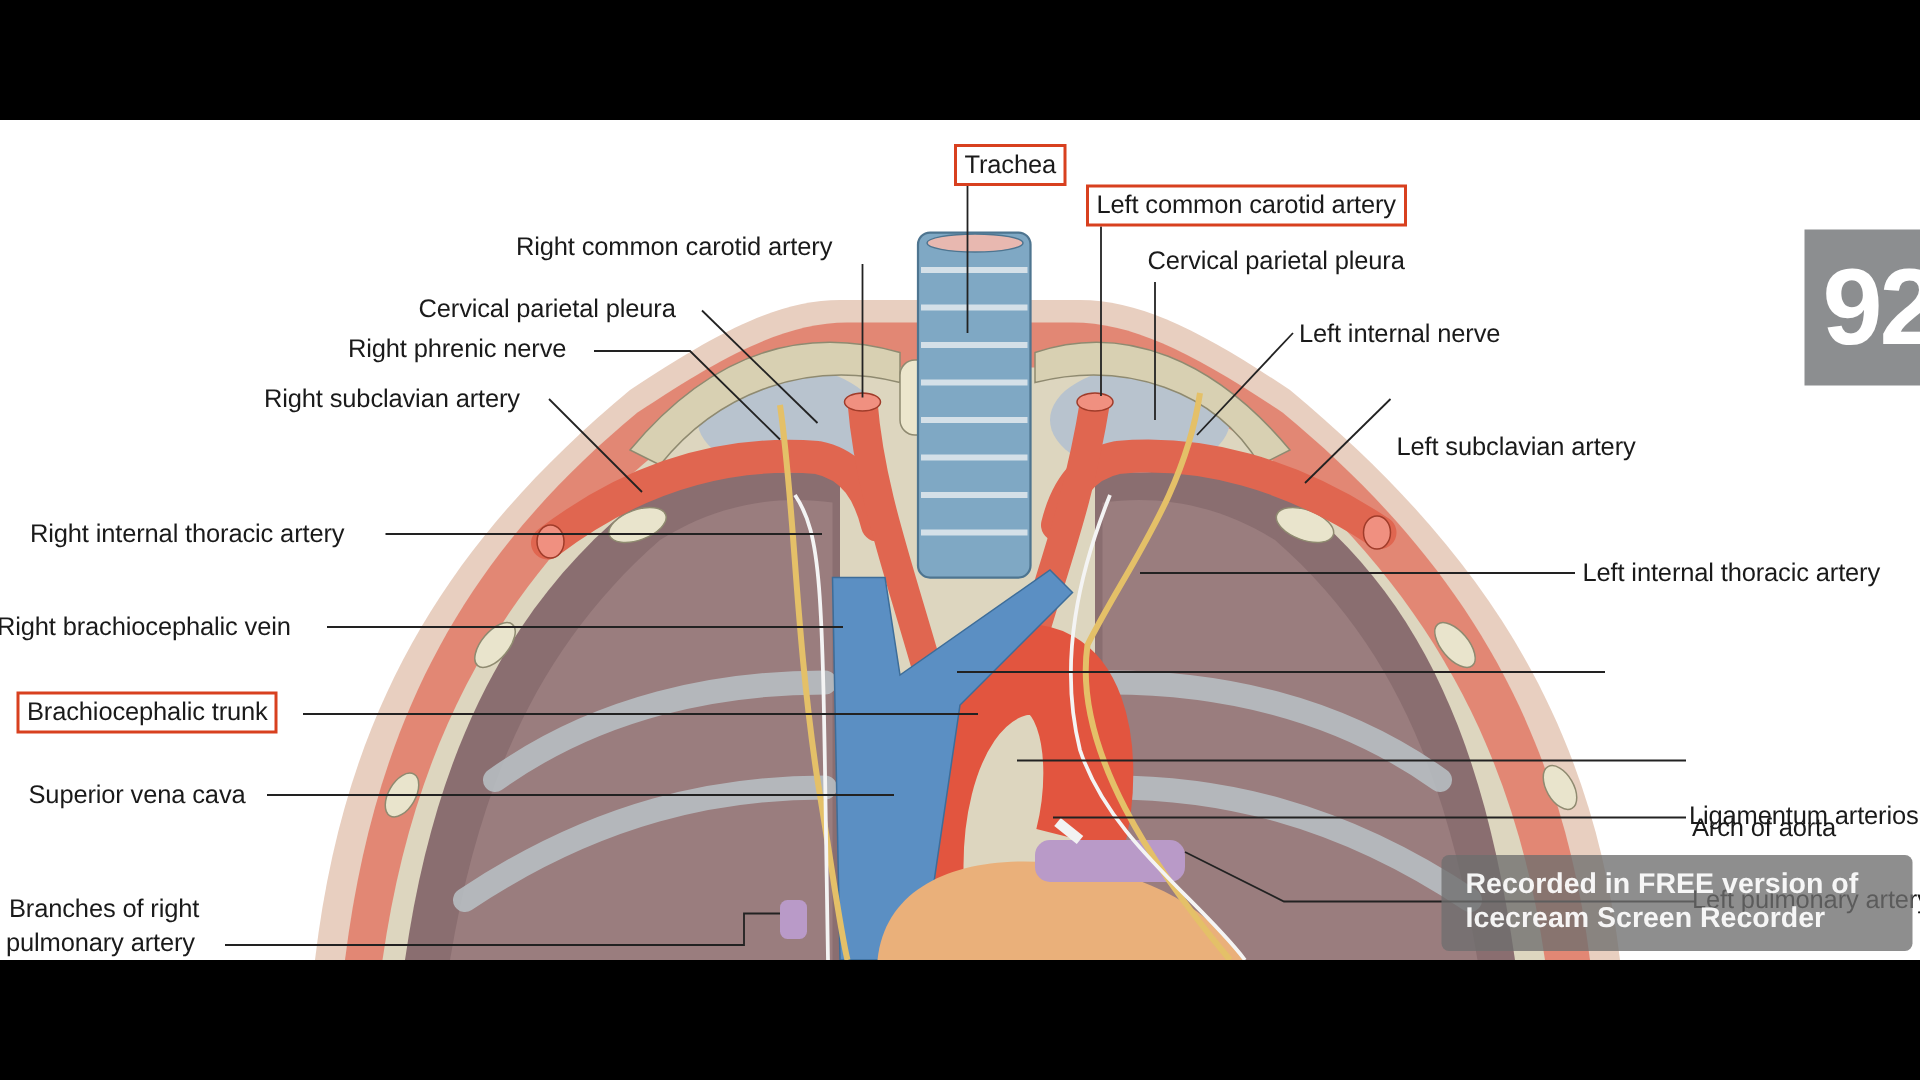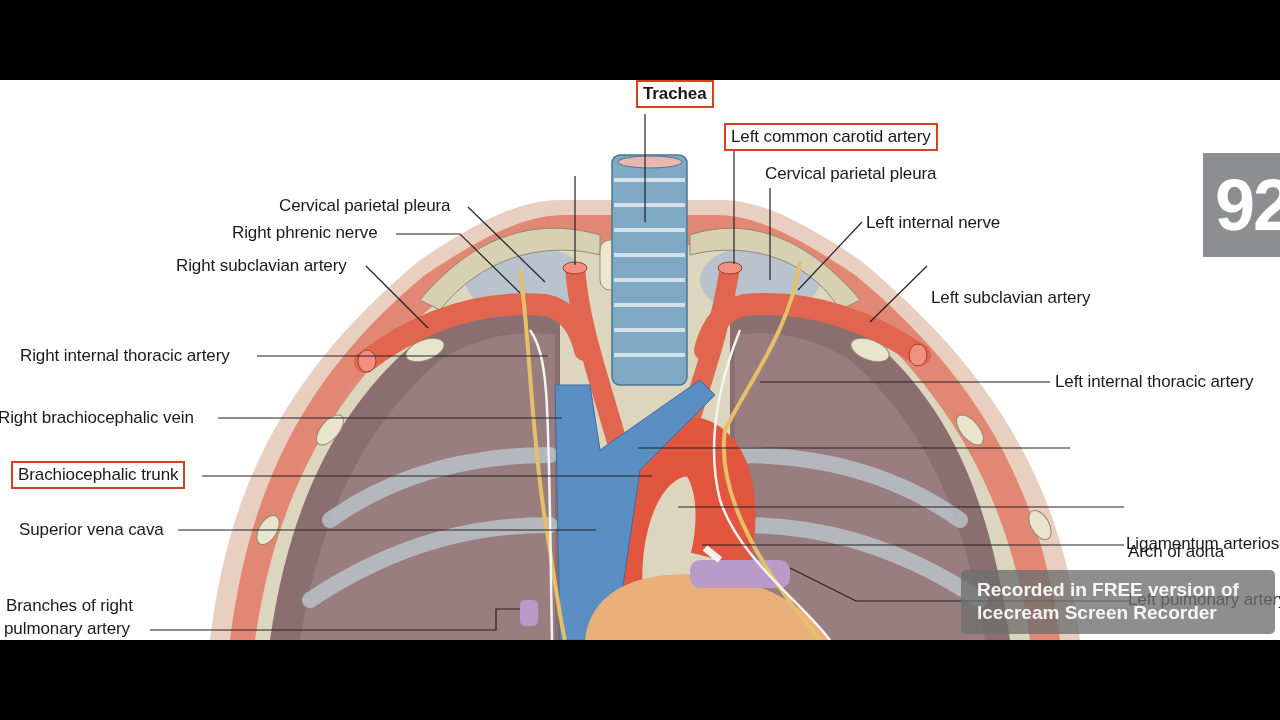--- a/index.html
+++ b/index.html
@@ -114,22 +114,23 @@
       <line x1="1070" y1="448" x2="638" y2="448"></line>
       <line x1="202" y1="476" x2="652" y2="476"></line>
       <line x1="178" y1="530" x2="596" y2="530"></line>
       <line x1="1124" y1="507" x2="678" y2="507"></line>
       <line x1="1124" y1="545" x2="702" y2="545"></line>
       <polyline points="1130,601 856,601 790,568"></polyline>
       <polyline points="150,630 496,630 496,609 520,609"></polyline>
     </g>
   </svg>
 
-  <div class="lbl boxed" style="left:636px;top:0;font-weight:bold;">Trachea</div>
+  <div class="lbl boxed" style="left:636px;top:16px;">Trachea</div>
   <div class="lbl boxed" style="left:724px;top:43px;">Left common carotid artery</div>
+  <div class="lbl" style="left:344px;top:75px;">Right common carotid artery</div>
   <div class="lbl" style="left:765px;top:84px;">Cervical parietal pleura</div>
   <div class="lbl" style="left:279px;top:116px;">Cervical parietal pleura</div>
   <div class="lbl" style="left:866px;top:133px;">Left internal nerve</div>
   <div class="lbl" style="left:232px;top:143px;">Right phrenic nerve</div>
   <div class="lbl" style="left:176px;top:176px;">Right subclavian artery</div>
   <div class="lbl" style="left:931px;top:176px;margin-top:32px;">Left subclavian artery</div>
   <div class="lbl" style="left:20px;top:266px;">Right internal thoracic artery</div>
   <div class="lbl" style="left:1055px;top:292px;">Left internal thoracic artery</div>
   <div class="lbl" style="left:-2px;top:328px;">Right brachiocephalic vein</div>
   <div class="lbl boxed" style="left:11px;top:381px;">Brachiocephalic trunk</div>

